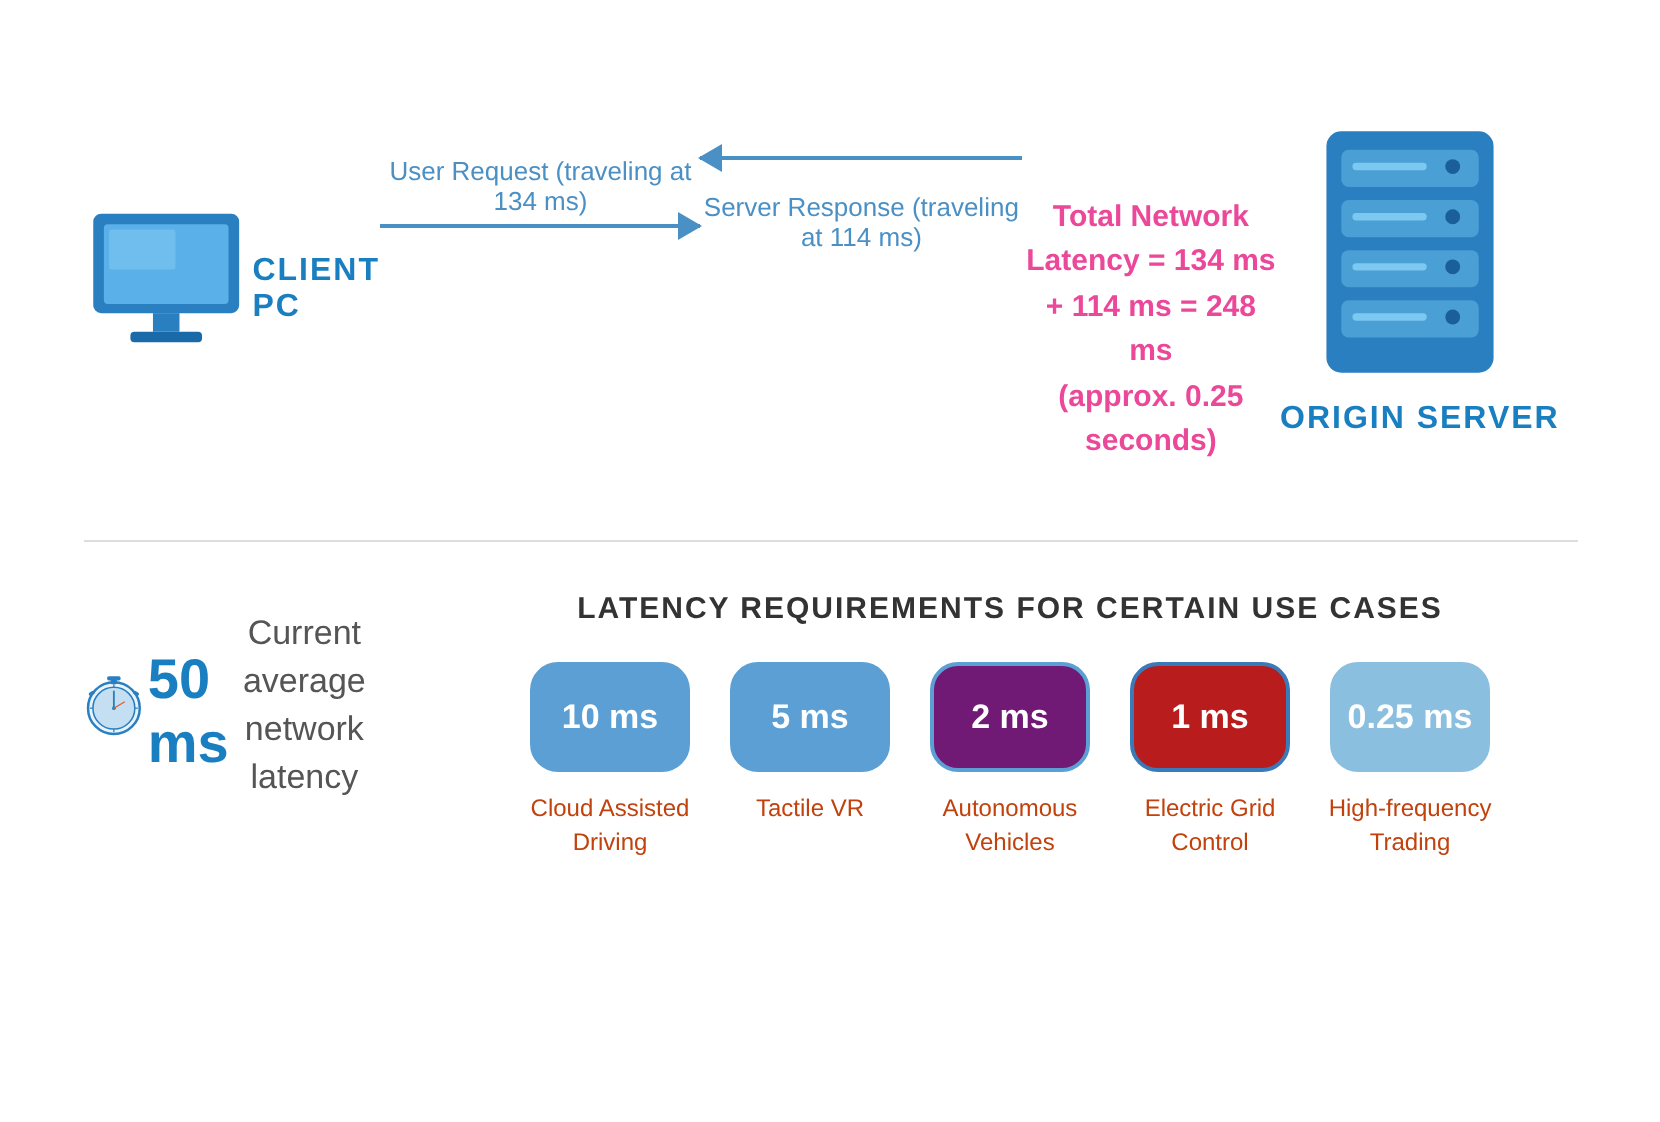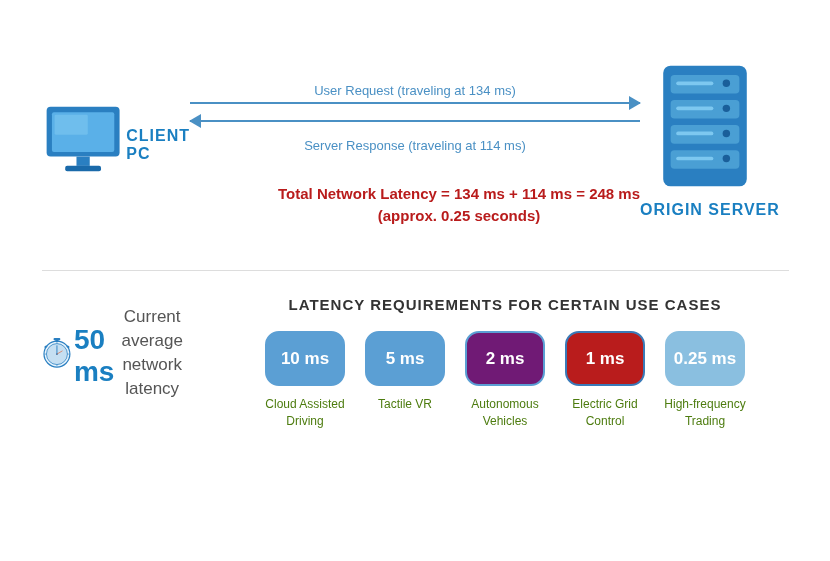--- a/index.html
+++ b/index.html
@@ -46,22 +46,21 @@
     
     .monitor-svg, .server-svg {
       width: 130px;
       height: 130px;
     }
 
     
     .arrows-section {
       flex: 1;
       display: flex;
-      flex-direction: column;
-      align-items: flex-end;
+      align-items: flex-start;
       justify-content: flex-start;
       padding-top: 30px;
     }
 
     .arrow-line {
       width: 100%;
       height: 2px;
       background: #4a90c4;
       position: relative;
     }
@@ -91,21 +90,21 @@
       color: #4a90c4;
       text-align: center;
       margin-bottom: 4px;
       font-weight: 500;
     }
 
     .latency-text {
       text-align: center;
       margin-top: 20px;
       font-size: 15px;
-      color: #b91c1c;
+      color: #ec4899;
       font-weight: 700;
       line-height: 1.5;
     }
 
     
     .divider {
       width: 90%;
       margin: 0 auto;
       height: 1px;
       background: #ddd;
@@ -180,21 +179,21 @@
       justify-content: center;
       font-size: 17px;
       font-weight: 700;
       color: white;
       margin-bottom: 10px;
       border: 2px solid #4a8fc4;
     }
 
     .use-case-label {
       font-size: 12px;
-      color: #4d7c0f;
+      color: #c2410c;
       text-align: center;
       line-height: 1.4;
     }
 
     
     .stopwatch-drawing {
       width: 110px;
       height: 110px;
     }
   </style>

